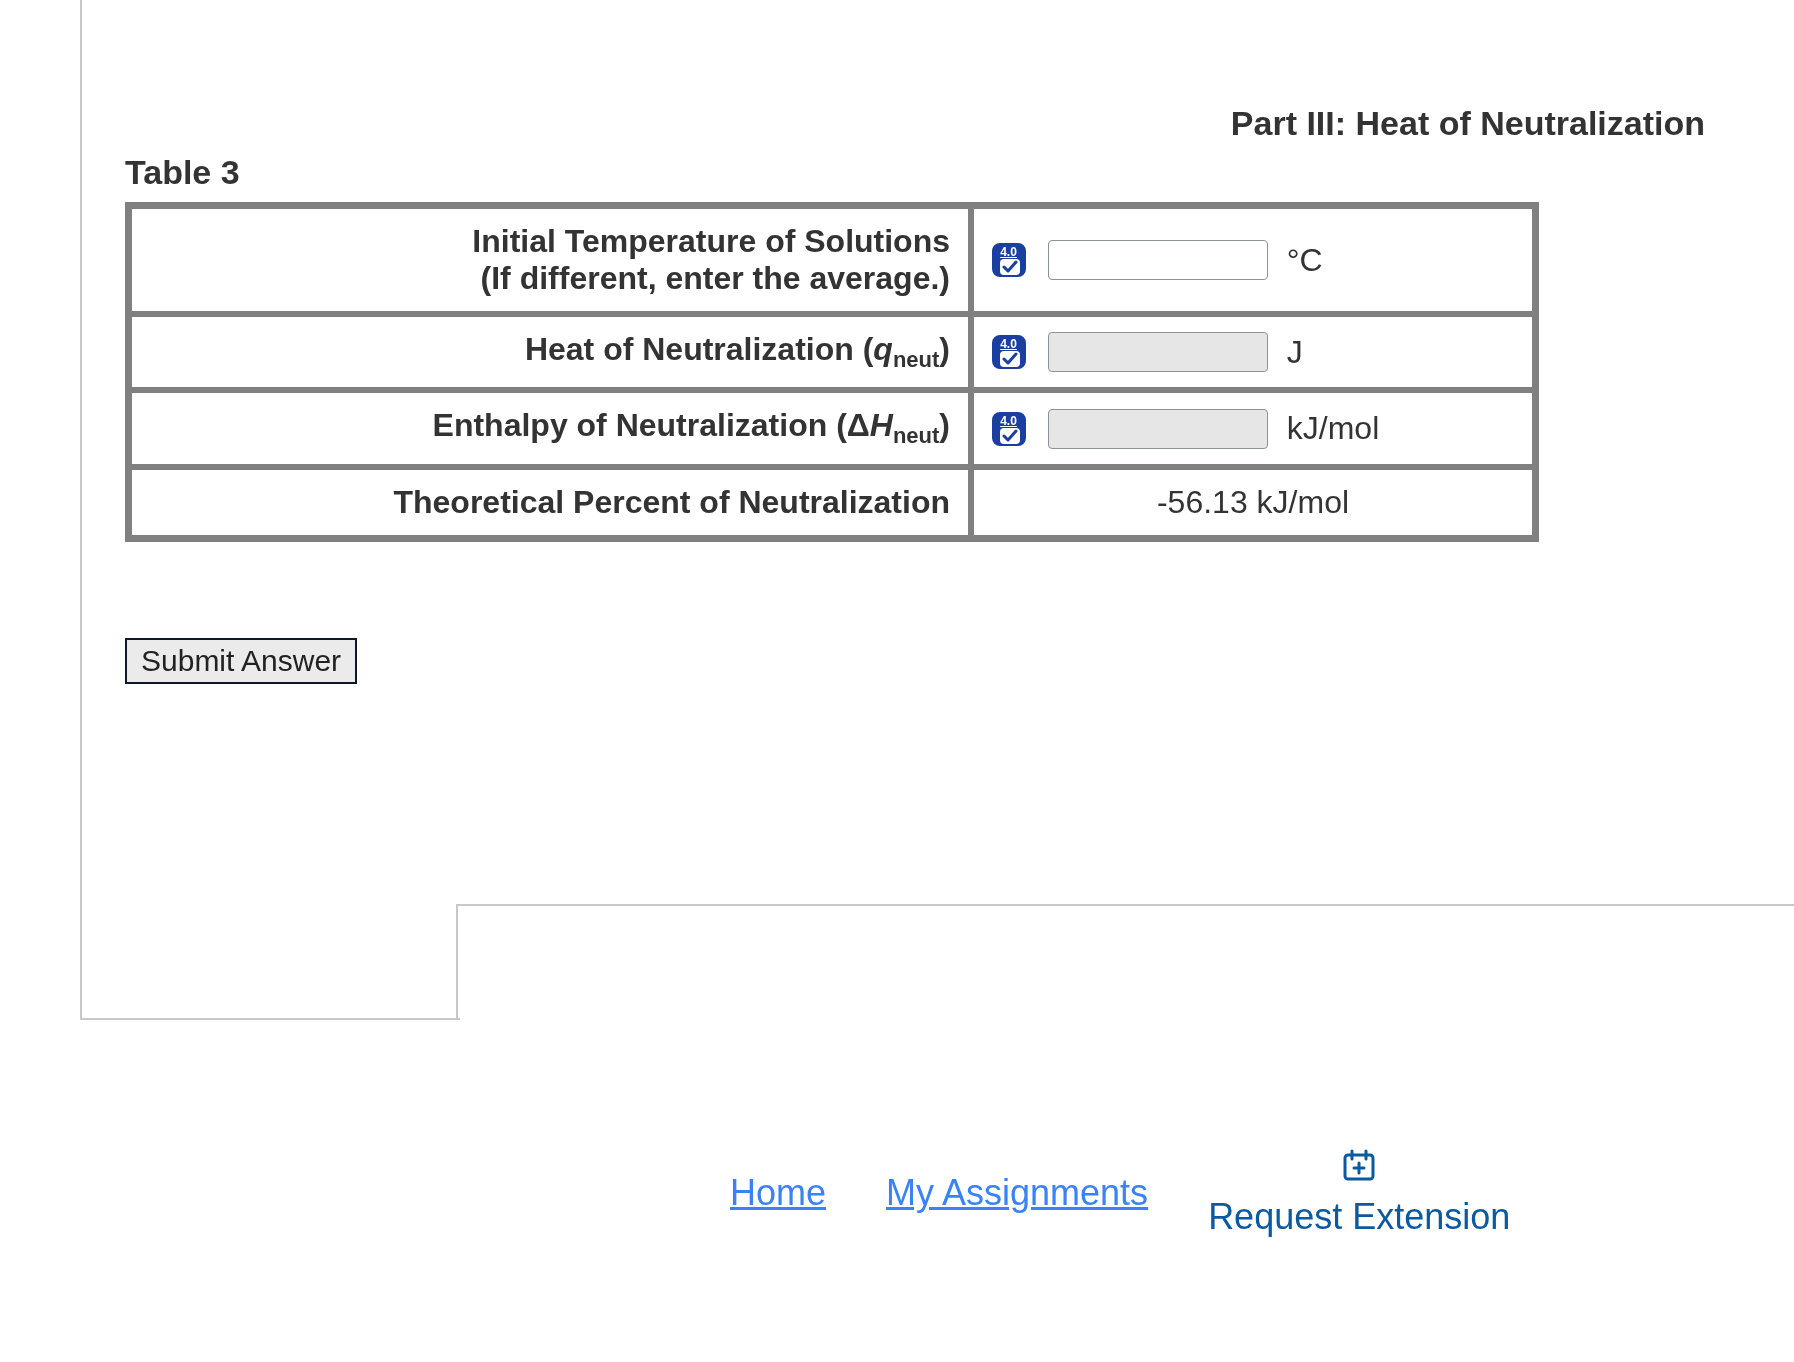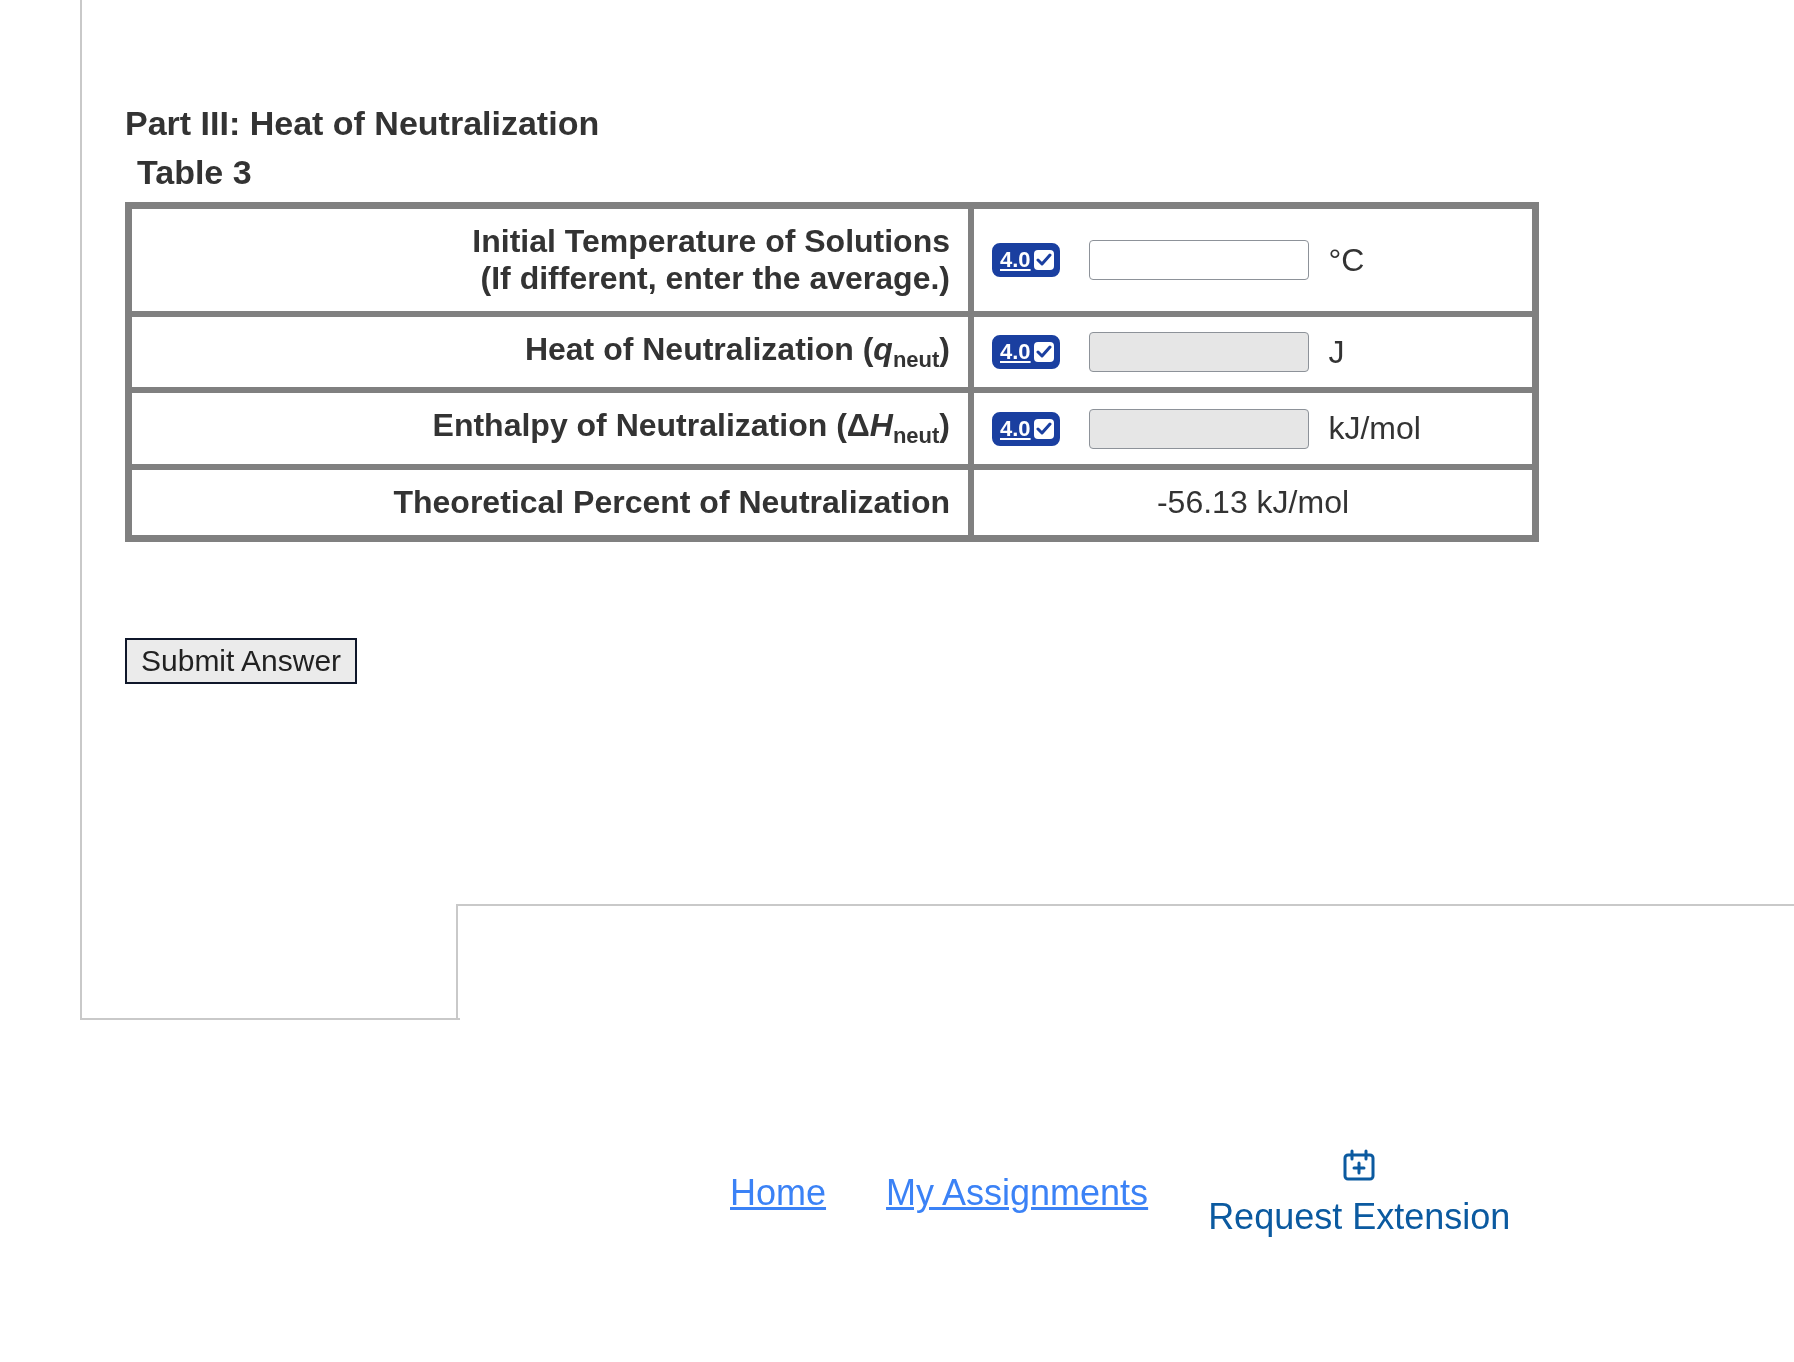--- a/index.html
+++ b/index.html
@@ -30,26 +30,27 @@
     position:absolute;
     left:125px;
     top:104px;
     width:1580px;
   }
   .part-title{
     font-weight:bold;
     font-size:34px;
     color:#333333;
     margin:0 0 10px 0;
+    text-align:right;
   }
   .table-title{
     font-weight:bold;
     font-size:34px;
     color:#333333;
-    margin:0 0 10px 12px;
+    margin:0 0 10px 0;
   }
   table.wtab{
     border-collapse:separate;
     border-spacing:4px;
     border:2px solid #808080;
     background:#808080;
     width:1414px;
   }
   table.wtab td{
     background:#ffffff;
@@ -81,24 +82,25 @@
   .badge{
     display:inline-flex;
     align-items:center;
     height:30px;
     border:2px solid #1a3fa0;
     border-radius:8px;
     background:#1a3fa0;
     color:#ffffff;
     font-family:Arial,Helvetica,sans-serif;
     font-weight:bold;
-    font-size:22px;
+    font-size:12px;
     padding:0 4px 0 6px;
-    margin-right:21px;
+    margin-right:13px;
     vertical-align:middle;
+    flex-direction:column;
   }
   .badge .num{
     text-decoration:underline;
     margin-right:3px;
   }
   .badge .chk{
     display:inline-flex;
     width:20px;height:20px;
     background:#ffffff;
     border-radius:4px;

